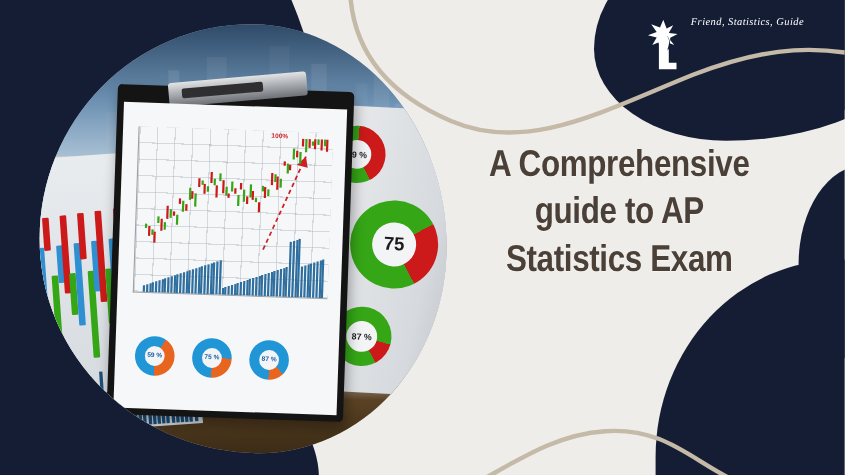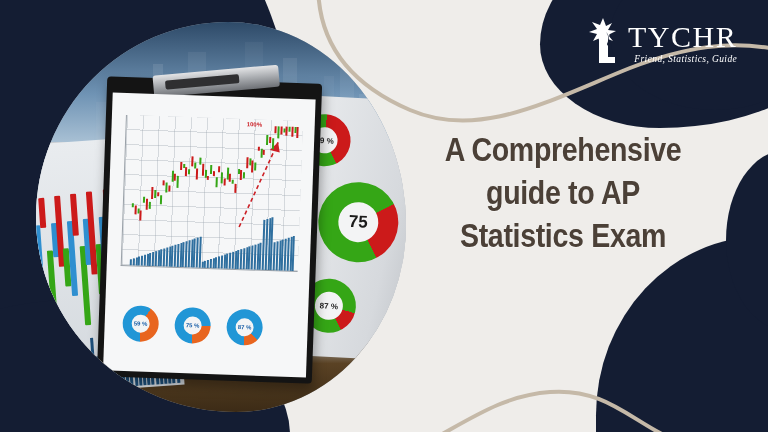--- a/index.html
+++ b/index.html
@@ -477,18 +477,17 @@
     <div>Statistics Exam</div>
   </div>
 
   <div id="logo">
     <svg id="logo-mark" viewBox="0 0 40 52">
       <path d="M17 4 L20 12 L26 9 L22 16 L30 17 L22 21 L27 27 L19 24 L18 32 L14 24 L7 27 L11 20 L3 18 L11 15 L6 8 L14 11 Z" fill="#ffffff"></path>
       <path d="M16 10 C23 14, 25 20, 22 26 L22 43 L29 43 L29 49 L13 49 L13 26 C11 21, 12 14, 16 10 Z" fill="#ffffff"></path>
       <path d="M20 18 C24 22, 24 28, 21 32 L21 30 C23 26, 23 22, 20 18 Z" fill="#141d33"></path>
     </svg>
     <div id="logo-text">
-      <div id="logo-word">TYCHR</div>
       <div id="logo-tag">Friend, Statistics, Guide</div>
     </div>
   </div>
 
 </div>
 
 </body></html>

